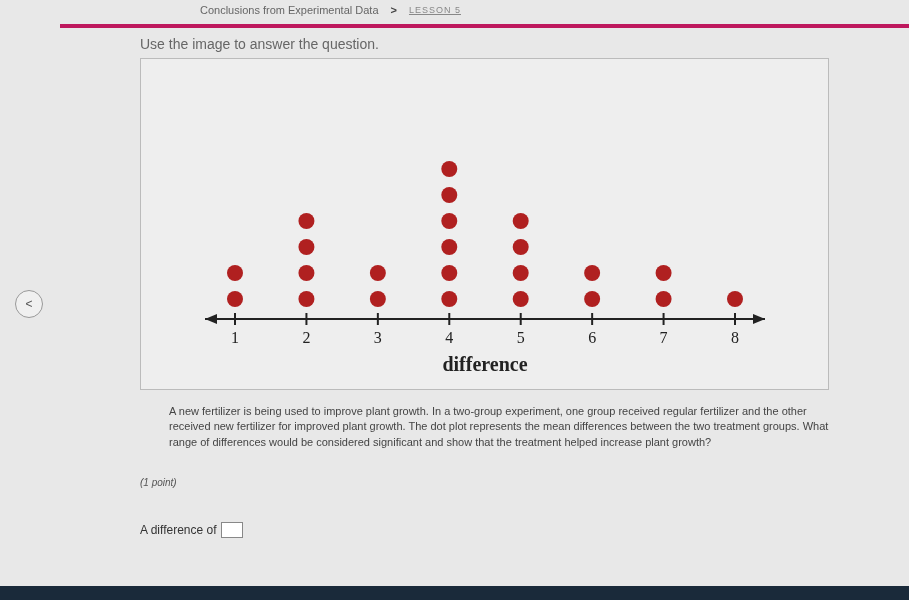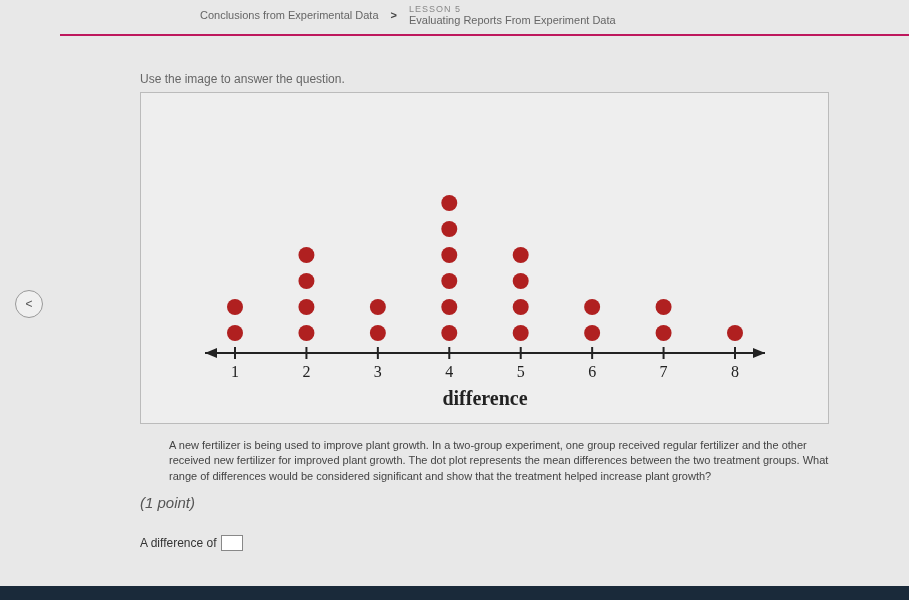--- a/index.html
+++ b/index.html
@@ -18,33 +18,32 @@
       padding-left: 60px;
       position: relative;
     }
     .breadcrumb {
       display: flex;
       align-items: center;
       gap: 12px;
       padding: 4px 140px 8px;
       font-size: 11px;
       color: #666;
-      border-bottom: 2px solid #be185d;
+      border-bottom: 4px solid #be185d;
     }
     .breadcrumb .sep { color: #444; font-weight: bold; }
-    .lesson-label { font-size: 9px; color: #888; letter-spacing: 1px; }
+    .lesson-label { font-size: 9px; color: #888; letter-spacing: 1px; text-decoration: underline; }
     .lesson-col { display: flex; flex-direction: column; }
     .content {
       padding: 8px 80px 0 80px;
     }
     .instruct {
-      font-size: 12px;
+      font-size: 14px;
       color: #666;
       margin-bottom: 6px;
-      margin-top: 28px;
     }
     .chart-box {
       border: 1px solid #bbb;
       background: #eee;
       padding: 20px 30px 10px;
       display: flex;
       flex-direction: column;
       align-items: center;
     }
     .dotplot-svg { width: 640px; height: 300px; }
@@ -54,29 +53,29 @@
     .tick-label { font: 16px serif; fill: #222; text-anchor: middle; }
     .axis-title { font: bold 20px serif; fill: #222; text-anchor: middle; }
     .question-text {
       font-size: 11px;
       color: #444;
       line-height: 1.4;
       margin-top: 14px;
       margin-left: 29px;
     }
     .points {
-      font-size: 15px;
+      font-size: 10px;
       font-style: italic;
       color: #555;
-      margin-top: 10px;
+      margin-top: 27px;
     }
     .answer-row {
       font-size: 12px;
       color: #333;
-      margin-top: 24px;
+      margin-top: 34px;
       display: flex;
       align-items: center;
       gap: 4px;
     }
     .answer-input {
       width: 22px;
       height: 16px;
       border: 1px solid #888;
       font-size: 11px;
       text-align: center;
@@ -108,21 +107,20 @@
   </style>
 </head>
 <body>
 
 <div class="page">
   <div class="breadcrumb">
     <span>Conclusions from Experimental Data</span>
     <span class="sep">&gt;</span>
     <span class="lesson-col">
       <span class="lesson-label">LESSON 5</span>
-      <span>Evaluating Reports From Experiment Data</span>
     </span>
   </div>
 
   <div class="content">
     <div class="instruct">Use the image to answer the question.</div>
 
     <div class="chart-box">
       <svg class="dotplot-svg" id="dotplot">
           <line x1="40" y1="240" x2="600" y2="240" class="axis-line"></line>
           <polygon points="40,240 52,235 52,245" fill="#222"></polygon>

